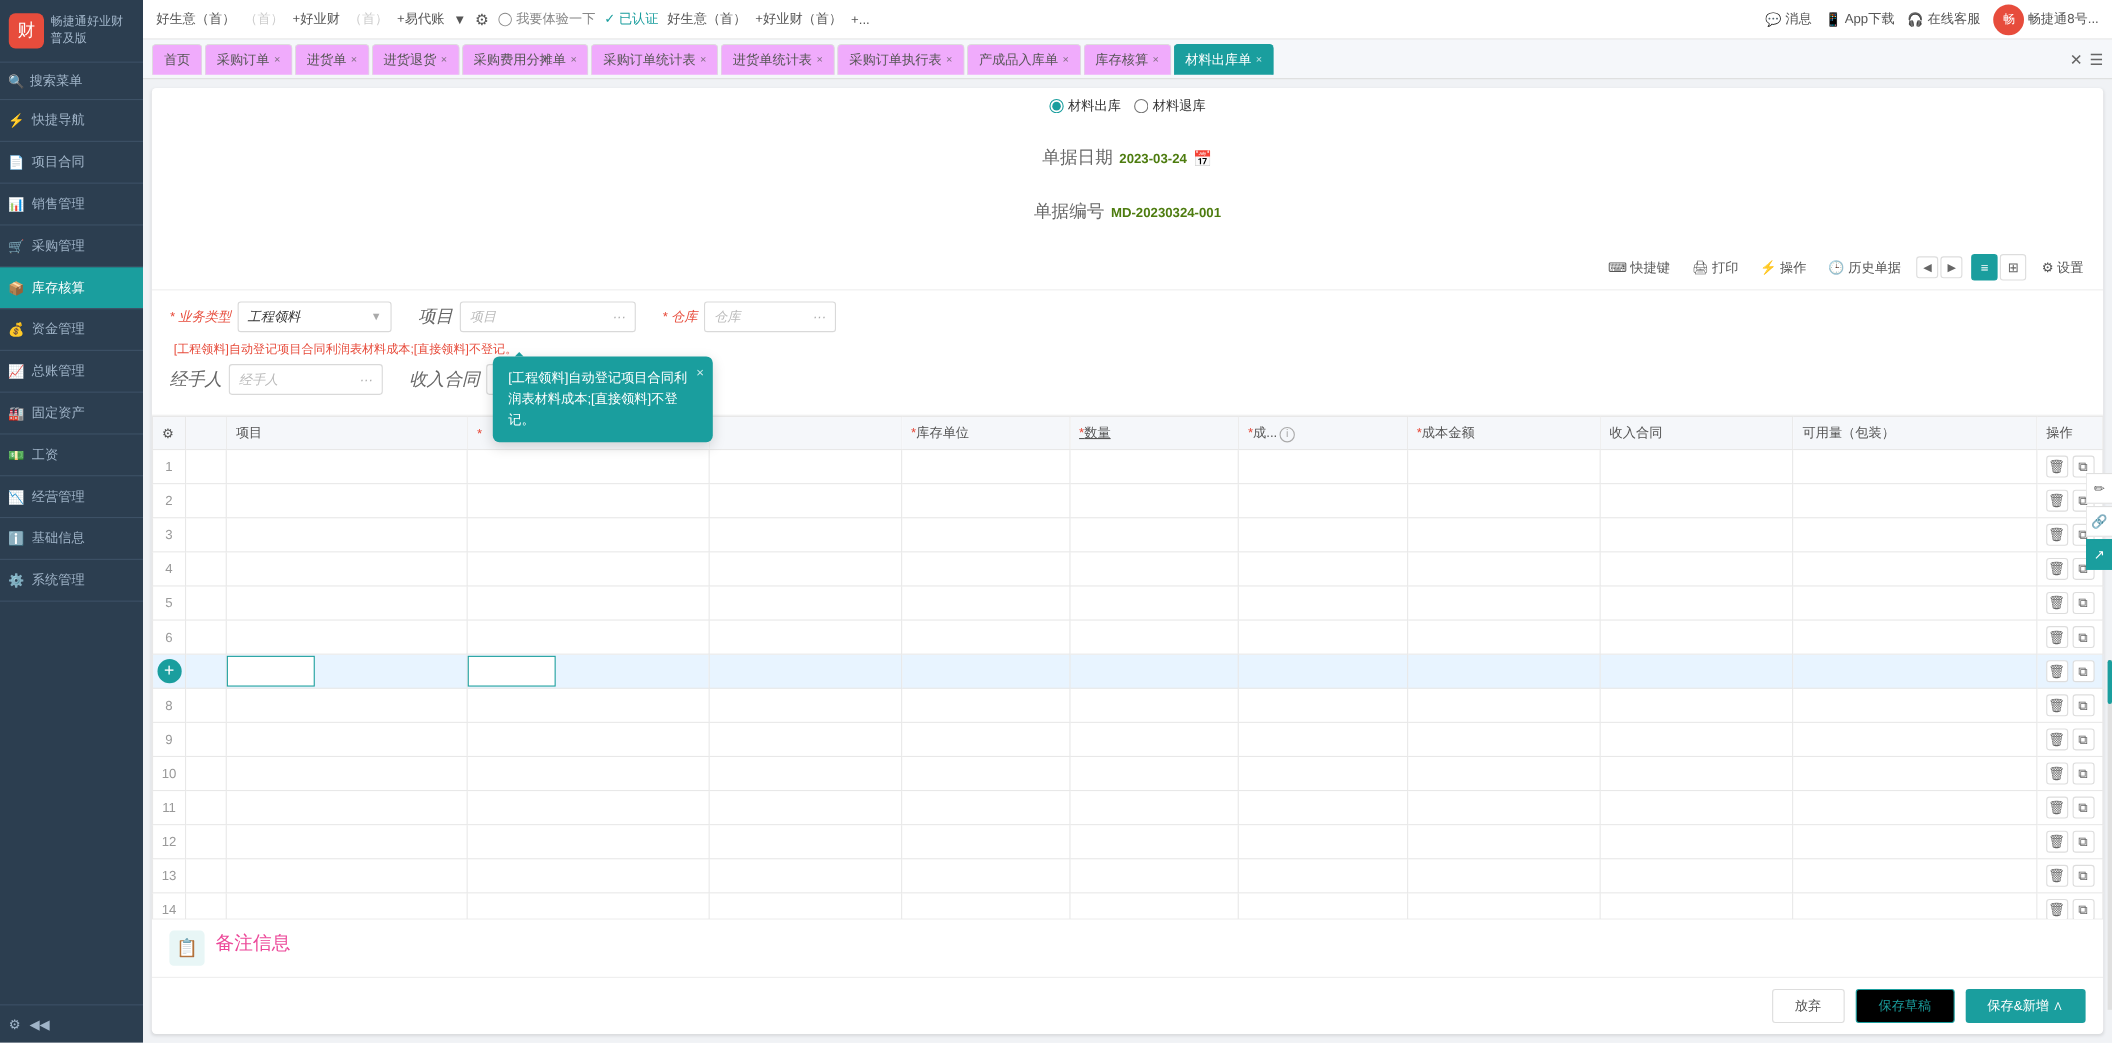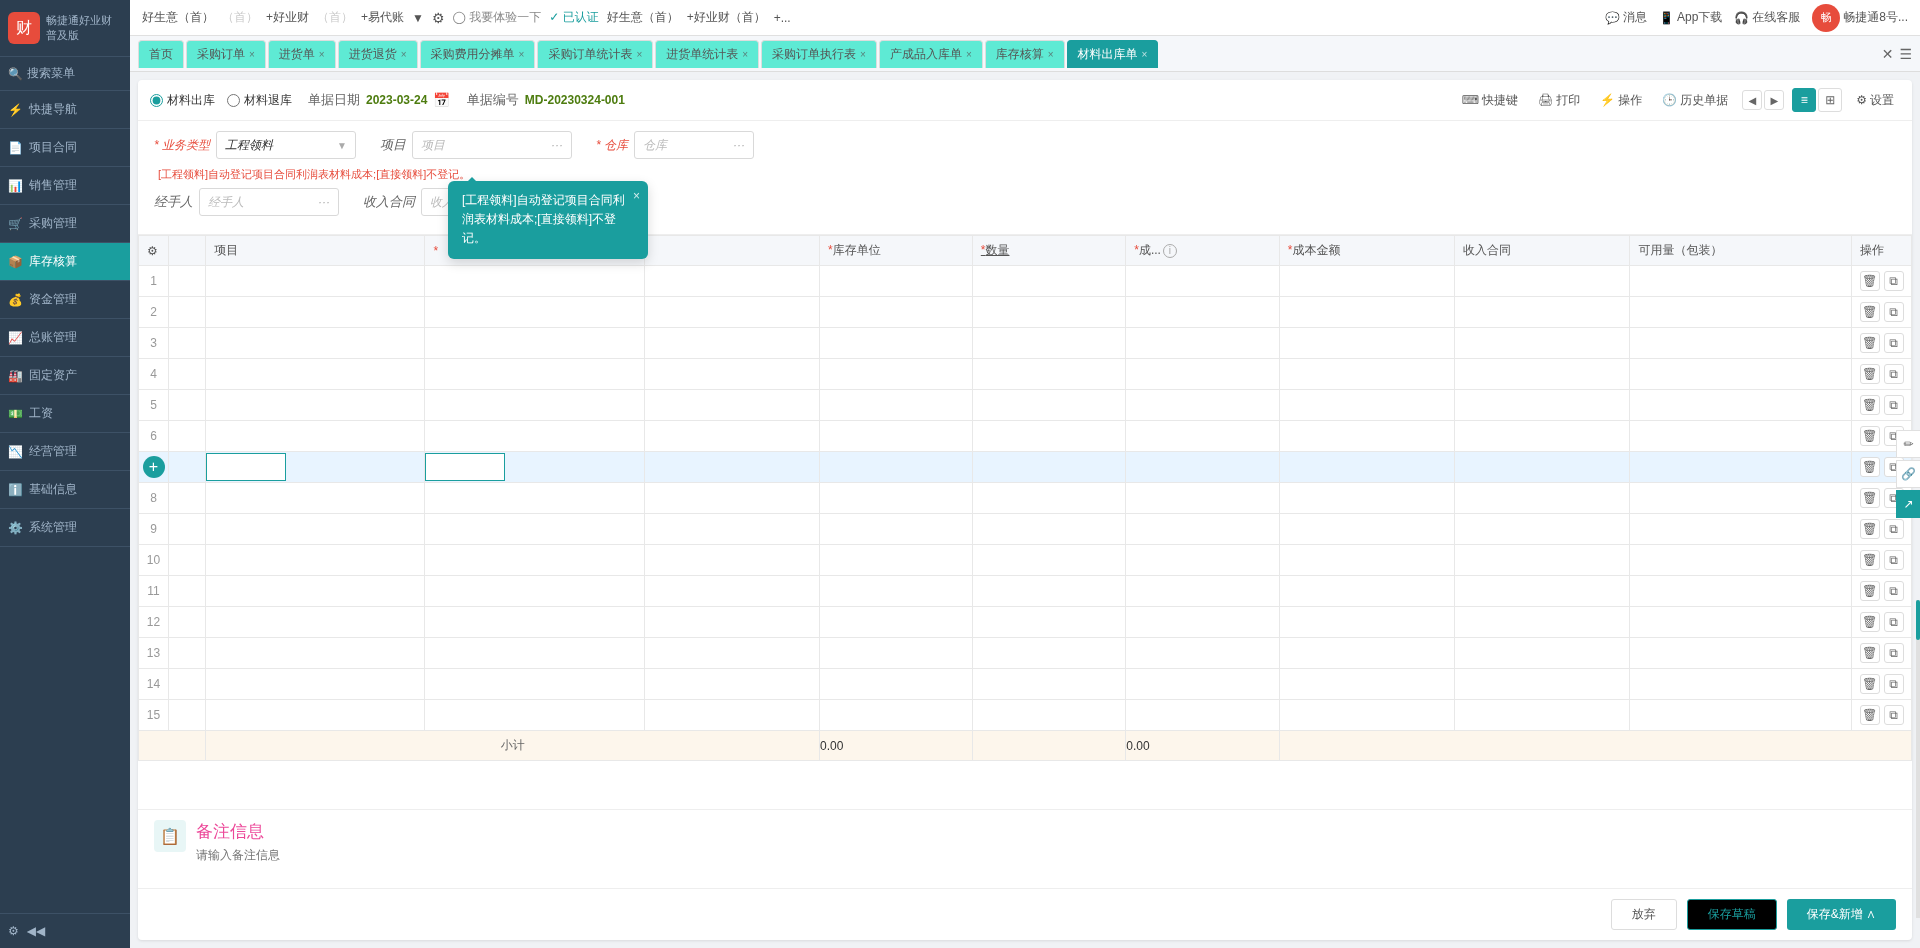--- a/index.html
+++ b/index.html
@@ -27,52 +27,52 @@
     .top-bar-item { font-size: 12px; color: #555; cursor: pointer; white-space: nowrap; }
     .top-bar-item.certified { color: #1a9e9e; display: flex; align-items: center; gap: 3px; }
     .top-bar-sep { color: #ccc; }
     .top-bar-right { margin-left: auto; display: flex; align-items: center; gap: 12px; }
     .top-bar-right-item { display: flex; align-items: center; gap: 3px; font-size: 12px; color: #555; cursor: pointer; }
     .user-avatar { width: 28px; height: 28px; background: #e74c3c; border-radius: 50%; display: flex; align-items: center; justify-content: center; color: #fff; font-size: 11px; }
     .settings-btn { background: none; border: none; cursor: pointer; color: #555; font-size: 14px; }
     
     
     .tabs-bar { height: 36px; background: #f5f7fa; display: flex; align-items: center; padding: 0 8px; border-bottom: 1px solid #ddd; gap: 2px; flex-shrink: 0; overflow: hidden; }
-    .tab { display: flex; align-items: center; gap: 4px; padding: 0 10px; height: 28px; border-radius: 4px 4px 0 0; font-size: 12px; cursor: pointer; white-space: nowrap; background: #5eead4; border: 1px solid #ddd; border-bottom: none; color: #555; }
+    .tab { display: flex; align-items: center; gap: 4px; padding: 0 10px; height: 28px; border-radius: 4px 4px 0 0; font-size: 12px; cursor: pointer; white-space: nowrap; background: #f0abfc; border: 1px solid #ddd; border-bottom: none; color: #555; }
     .tab.active { background: #1a9e9e; color: #fff; border-color: #1a9e9e; }
     .tab-close { font-size: 10px; cursor: pointer; opacity: 0.7; }
     .tabs-right { margin-left: auto; display: flex; align-items: center; gap: 6px; }
     .tabs-right-btn { background: none; border: none; cursor: pointer; font-size: 14px; color: #666; }
     
     
     .content-area { flex: 1; background: #fff; display: flex; flex-direction: column; overflow: hidden; margin: 8px; border-radius: 4px; box-shadow: 0 1px 3px rgba(0,0,0,0.1); }
     
     
-    .form-header { padding: 8px 12px; border-bottom: 1px solid #eee; display: flex; align-items: center; gap: 16px; flex-shrink: 0; }
+    .form-header { padding: 8px 12px; border-bottom: 1px solid #eee; display: flex; align-items: center; gap: 28px; flex-shrink: 0; flex-direction: column; }
     .radio-group { display: flex; align-items: center; gap: 12px; }
     .radio-item { display: flex; align-items: center; gap: 4px; cursor: pointer; }
     .radio-item input[type="radio"] { accent-color: #1a9e9e; }
     .form-field { display: flex; align-items: center; gap: 6px; font-size: 12px; }
     .form-field-value { color: #4d7c0f; font-weight: 700; }
     .form-field-icon { color: #1a9e9e; cursor: pointer; font-size: 14px; }
     .form-actions { margin-left: auto; display: flex; align-items: center; gap: 8px; }
     .form-action-btn { display: flex; align-items: center; gap: 3px; font-size: 12px; color: #555; cursor: pointer; padding: 3px 6px; border-radius: 3px; }
     .nav-arrows { display: flex; gap: 2px; }
     .nav-arrow { width: 20px; height: 20px; border: 1px solid #ddd; border-radius: 3px; display: flex; align-items: center; justify-content: center; cursor: pointer; font-size: 10px; color: #666; }
     .view-toggle { display: flex; gap: 2px; }
     .view-btn { width: 24px; height: 24px; border: 1px solid #ddd; border-radius: 3px; display: flex; align-items: center; justify-content: center; cursor: pointer; font-size: 12px; color: #666; }
     .view-btn.active { background: #1a9e9e; color: #fff; border-color: #1a9e9e; }
     
     
     .business-form { padding: 10px 16px; border-bottom: 1px solid #eee; flex-shrink: 0; position: relative; }
     .form-row { display: flex; align-items: center; gap: 24px; margin-bottom: 8px; font-style: italic; }
     .field-group { display: flex; align-items: center; gap: 6px; }
     .field-label { color: #e74c3c; font-size: 12px; }
     .field-label::before { content: '* '; }
-    .field-label-normal { color: #666; font-size: 13px; }
+    .field-label-normal { color: #666; font-size: 16px; }
     .field-input { height: 28px; border: 1px solid #d9d9d9; border-radius: 3px; padding: 0 8px; font-size: 12px; min-width: 120px; display: flex; align-items: center; position: relative; cursor: pointer; background: #fff; }
     .field-input-text { flex: 1; color: #333; }
     .field-input-arrow { color: #aaa; font-size: 10px; }
     .field-input-dots { color: #aaa; font-size: 12px; margin-left: 4px; cursor: pointer; }
     
     
     .tooltip-box { position: absolute; left: 310px; top: 60px; background: #1a9e9e; color: #fff; border-radius: 6px; padding: 10px 14px; font-size: 12px; line-height: 1.6; max-width: 200px; z-index: 100; box-shadow: 0 4px 12px rgba(0,0,0,0.15); }
     .tooltip-box::before { content: ''; position: absolute; top: -8px; left: 20px; border: 4px solid transparent; border-bottom-color: #1a9e9e; }
     .tooltip-close { position: absolute; top: 6px; right: 8px; cursor: pointer; font-size: 12px; color: rgba(255,255,255,0.8); }
     
@@ -710,21 +710,20 @@
               <td colspan="4"></td>
             </tr>
           </tbody>
         </table>
       </div>
 
       <div class="notes-section">
         <div class="notes-icon">📋</div>
         <div style="flex:1;">
           <div class="notes-label">备注信息</div>
-          <textarea class="notes-input" rows="2" placeholder="请输入备注信息" style=""></textarea>
         </div>
       </div>
 
       <div class="form-footer">
         <button class="btn-discard">放弃</button>
         <button class="btn-draft">保存草稿</button>
         <button class="btn-save">保存&amp;新增 ∧</button>
       </div>
     </div>
   </div>

